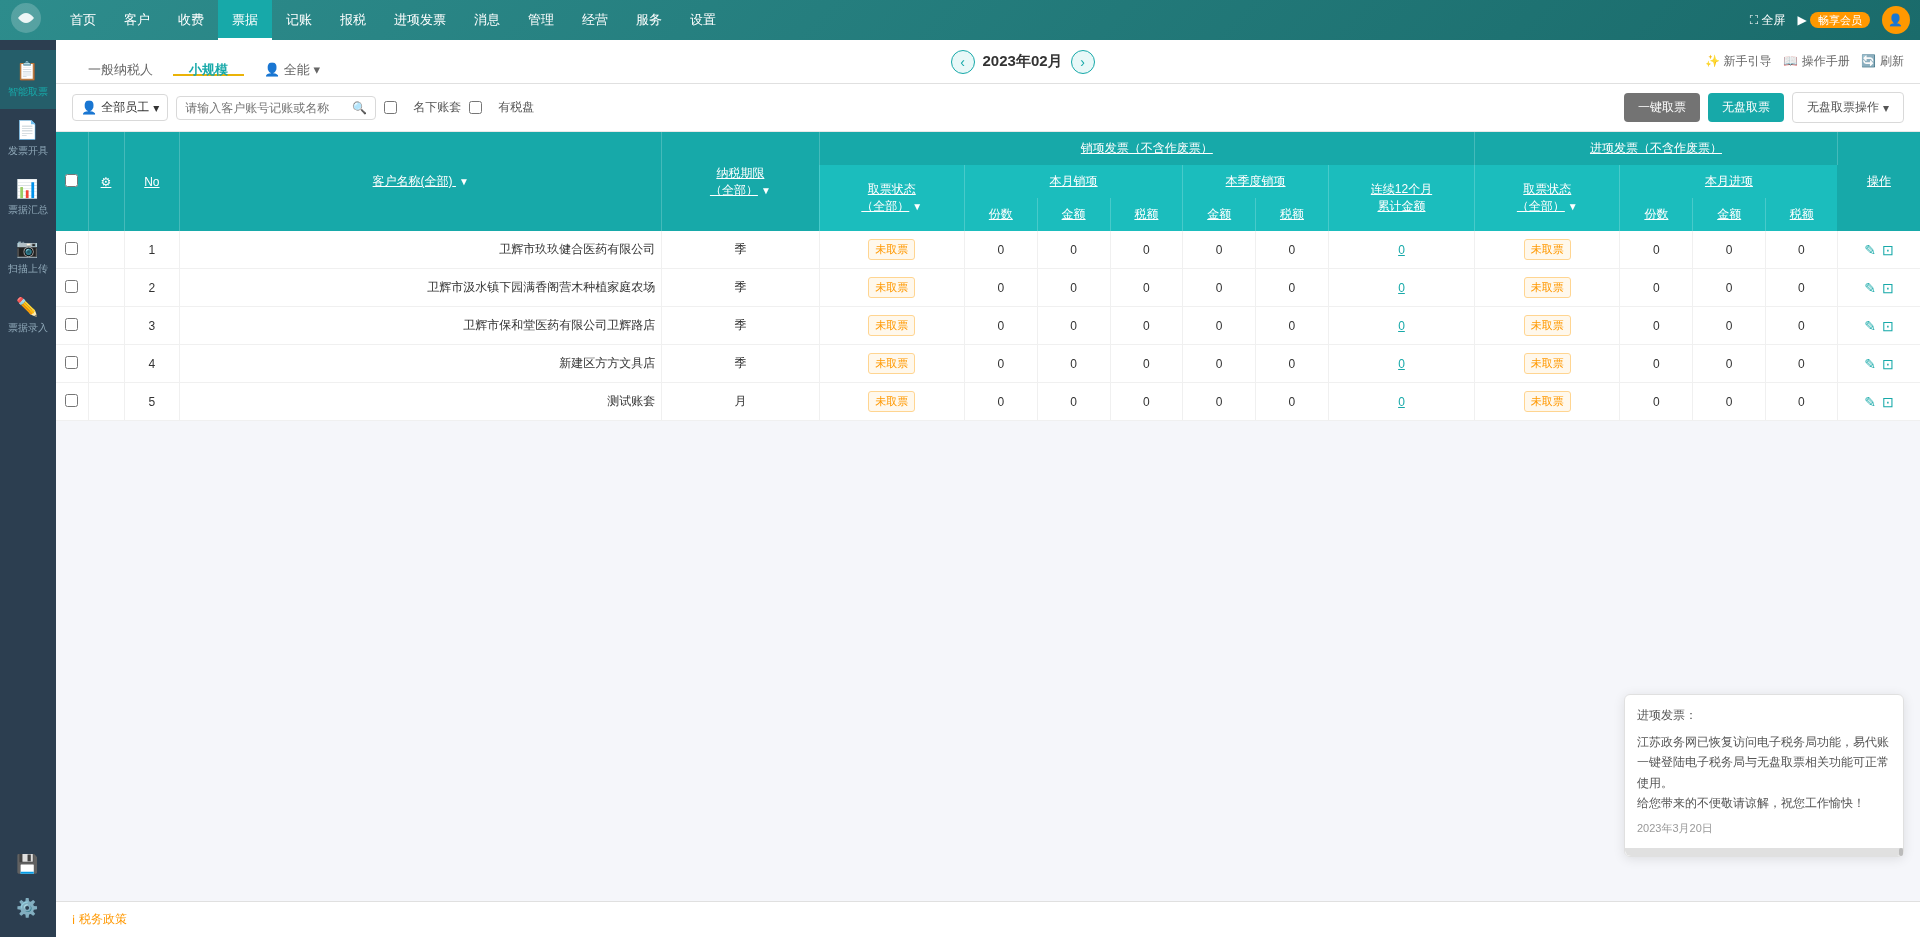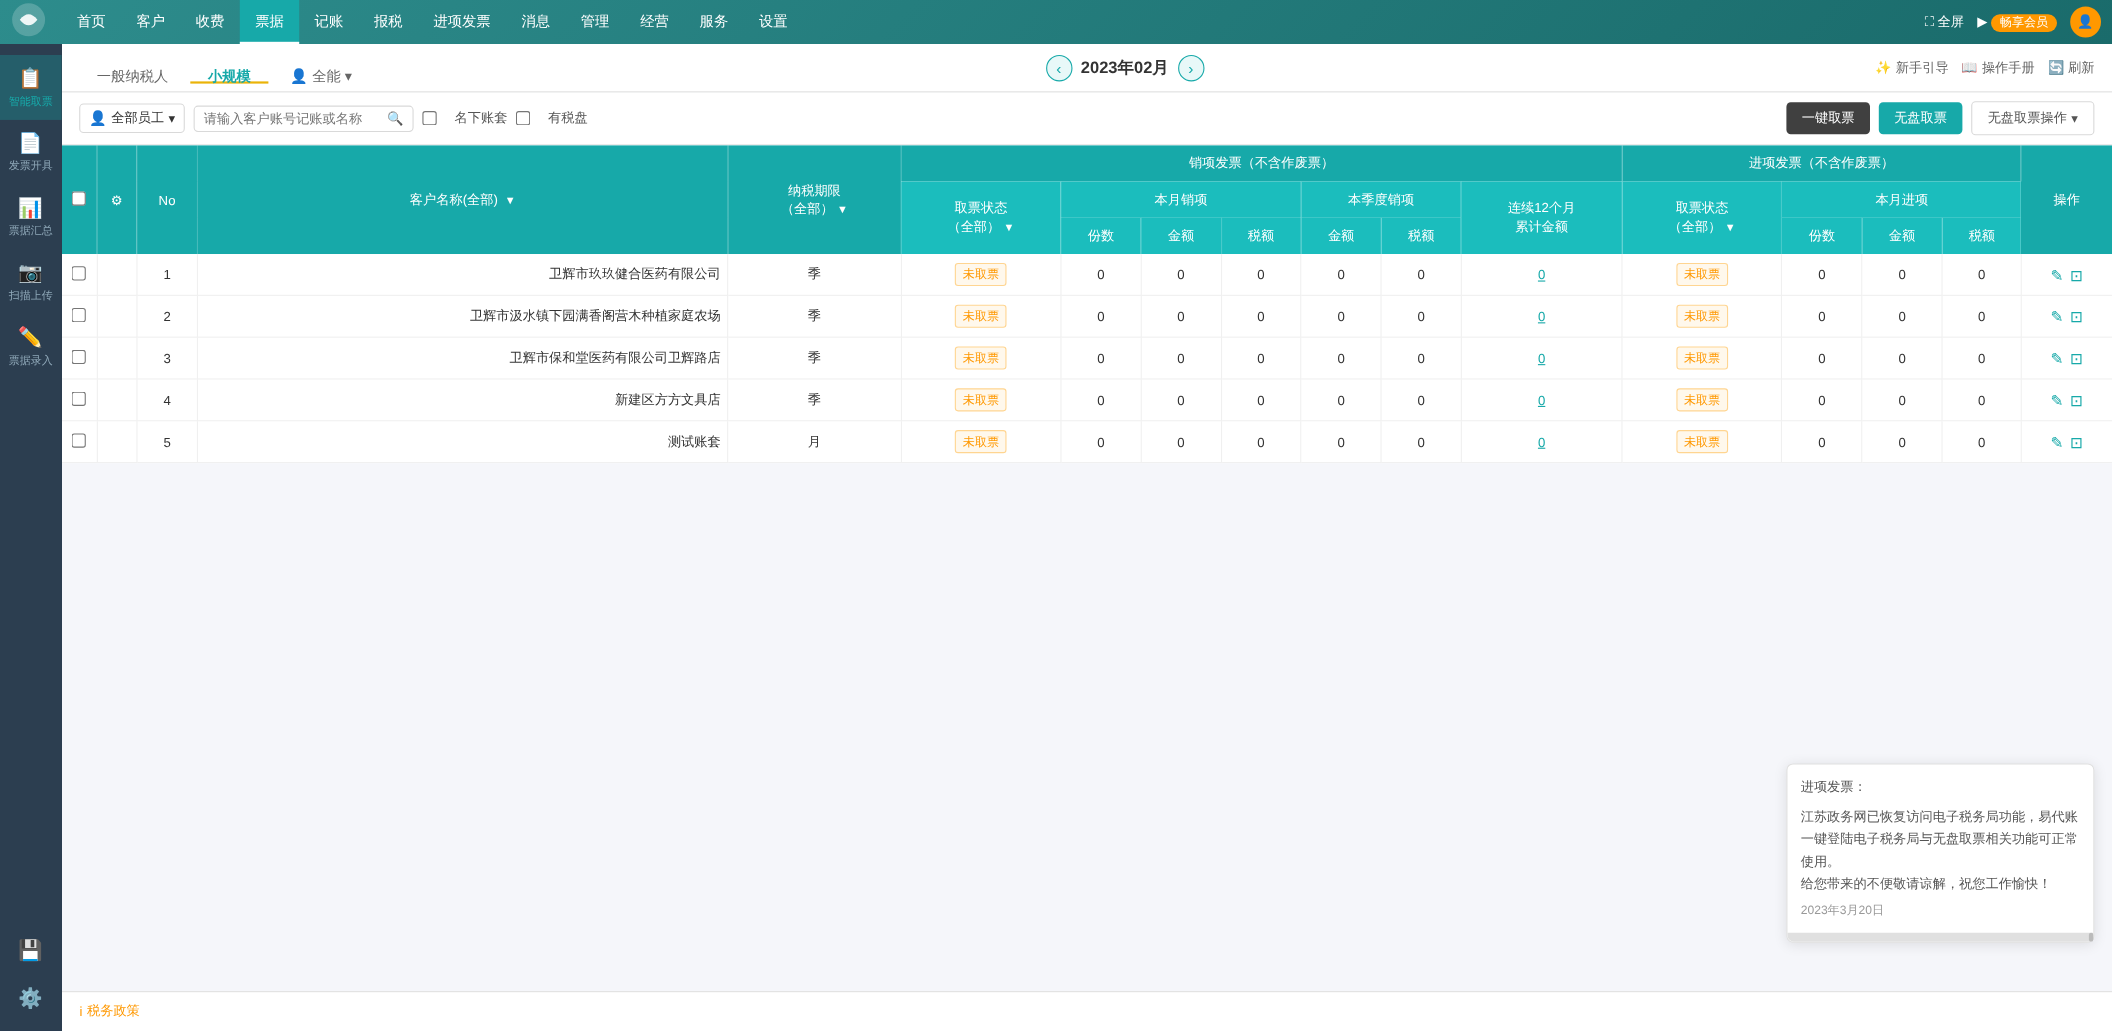--- a/index.html
+++ b/index.html
@@ -82,38 +82,38 @@
       display: flex; align-items: center; border: 1px solid #d9d9d9; border-radius: 4px;
       padding: 4px 8px; background: #fff; min-width: 200px;
     }
     .search-input-wrap input {
       border: none; outline: none; font-size: 12px; flex: 1; color: #999;
     }
     .search-input-wrap .search-icon { color: #999; cursor: pointer; }
     .checkbox-label { display: flex; align-items: center; gap: 16px; cursor: pointer; color: #555; font-size: 12px; }
     .checkbox-label input[type=checkbox] { width: 13px; height: 13px; accent-color: #17a9a9; }
     .btn-orange {
-      background: #404040; color: #fff; border: none; border-radius: 4px;
+      background: #737373; color: #fff; border: none; border-radius: 4px;
       padding: 6px 14px; cursor: pointer; font-size: 12px; white-space: nowrap;
     }
     .btn-teal {
       background: #17a9a9; color: #fff; border: none; border-radius: 4px;
       padding: 6px 14px; cursor: pointer; font-size: 12px; white-space: nowrap;
     }
     .btn-dropdown {
       background: #fff; color: #555; border: 1px solid #d9d9d9; border-radius: 4px;
       padding: 6px 14px; cursor: pointer; font-size: 12px; white-space: nowrap; display: flex; align-items: center; gap: 4px;
     }
 
     
     .table-wrap { background: #fff; overflow: auto; }
     table { width: 100%; border-collapse: collapse; font-size: 12px; }
     thead tr th {
       background: #17a9a9; color: #fff; padding: 8px 6px; text-align: center;
-      border-right: 1px solid rgba(255,255,255,0.2); white-space: nowrap; font-weight: normal;
+      border-right: 1px solid rgba(255,255,255,0.2); white-space: nowrap; font-weight: normal; text-decoration: underline;
     }
     thead tr th:last-child { border-right: none; }
     .th-group { background: #17a9a9; }
     .th-subgroup { background: #1bbdbd; }
     tbody tr { background: #fff; }
     tbody tr td {
       padding: 8px 6px; text-align: center; border-bottom: 1px solid #f0f0f0;
       border-right: 1px solid #f0f0f0; color: #333; white-space: nowrap;
     }
     tbody tr td:last-child { border-right: none; }

